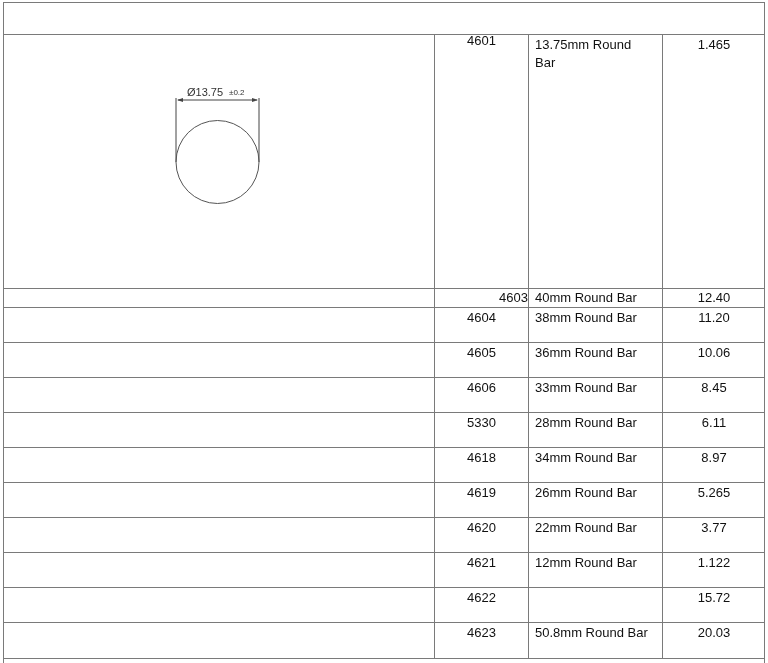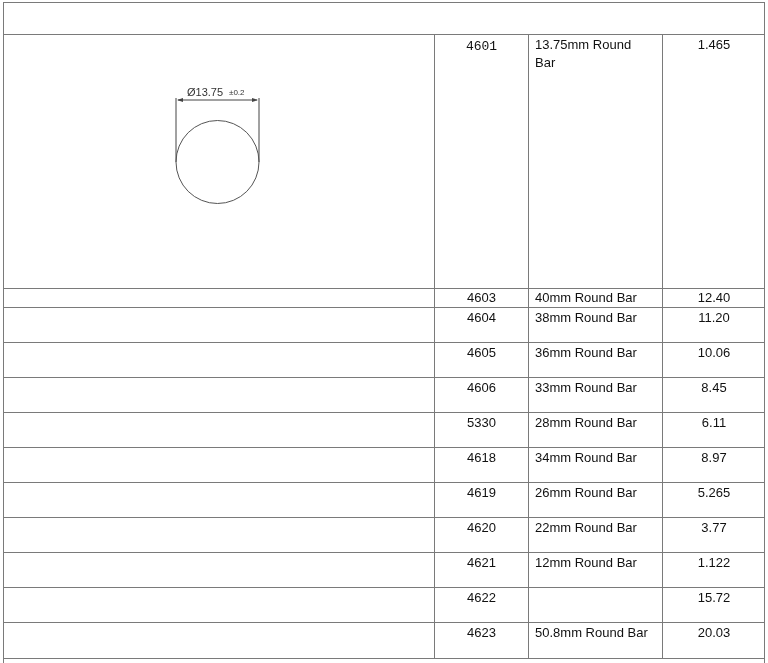--- a/index.html
+++ b/index.html
@@ -51,25 +51,25 @@
     <line x1="173" y1="64" x2="173" y2="128" stroke="#444" stroke-width="1"></line>
     <line x1="256" y1="64" x2="256" y2="128" stroke="#444" stroke-width="1"></line>
     <line x1="175" y1="66" x2="254" y2="66" stroke="#444" stroke-width="1"></line>
     <polygon points="174,66 180,64 180,68" fill="#444"></polygon>
     <polygon points="255,66 249,64 249,68" fill="#444"></polygon>
     <circle cx="214.5" cy="128" r="41.5" fill="none" stroke="#555" stroke-width="1"></circle>
     <text x="184" y="62" class="dim-text">Ø13.75</text>
     <text x="226" y="61" class="dim-tol">±0.2</text>
   </svg>
 
-  <div class="cell code" style="top:36px;font-family:Liberation Mono, monospace;">4601</div>
+  <div class="cell code" style="top:30px;">4601</div>
   <div class="cell desc" style="top:34px;width:110px;">13.75mm Round Bar</div>
   <div class="cell weight" style="top:34px;">1.465</div>
 
-  <div class="cell code" style="top:287px;">4603</div>
+  <div class="cell code" style="top:287px;text-align:right;">4603</div>
   <div class="cell desc" style="top:287px;">40mm Round Bar</div>
   <div class="cell weight" style="top:287px;">12.40</div>
 
   <div class="cell code" style="top:307px;">4604</div>
   <div class="cell desc" style="top:307px;">38mm Round Bar</div>
   <div class="cell weight" style="top:307px;">11.20</div>
 
   <div class="cell code" style="top:342px;">4605</div>
   <div class="cell desc" style="top:342px;">36mm Round Bar</div>
   <div class="cell weight" style="top:342px;">10.06</div>

